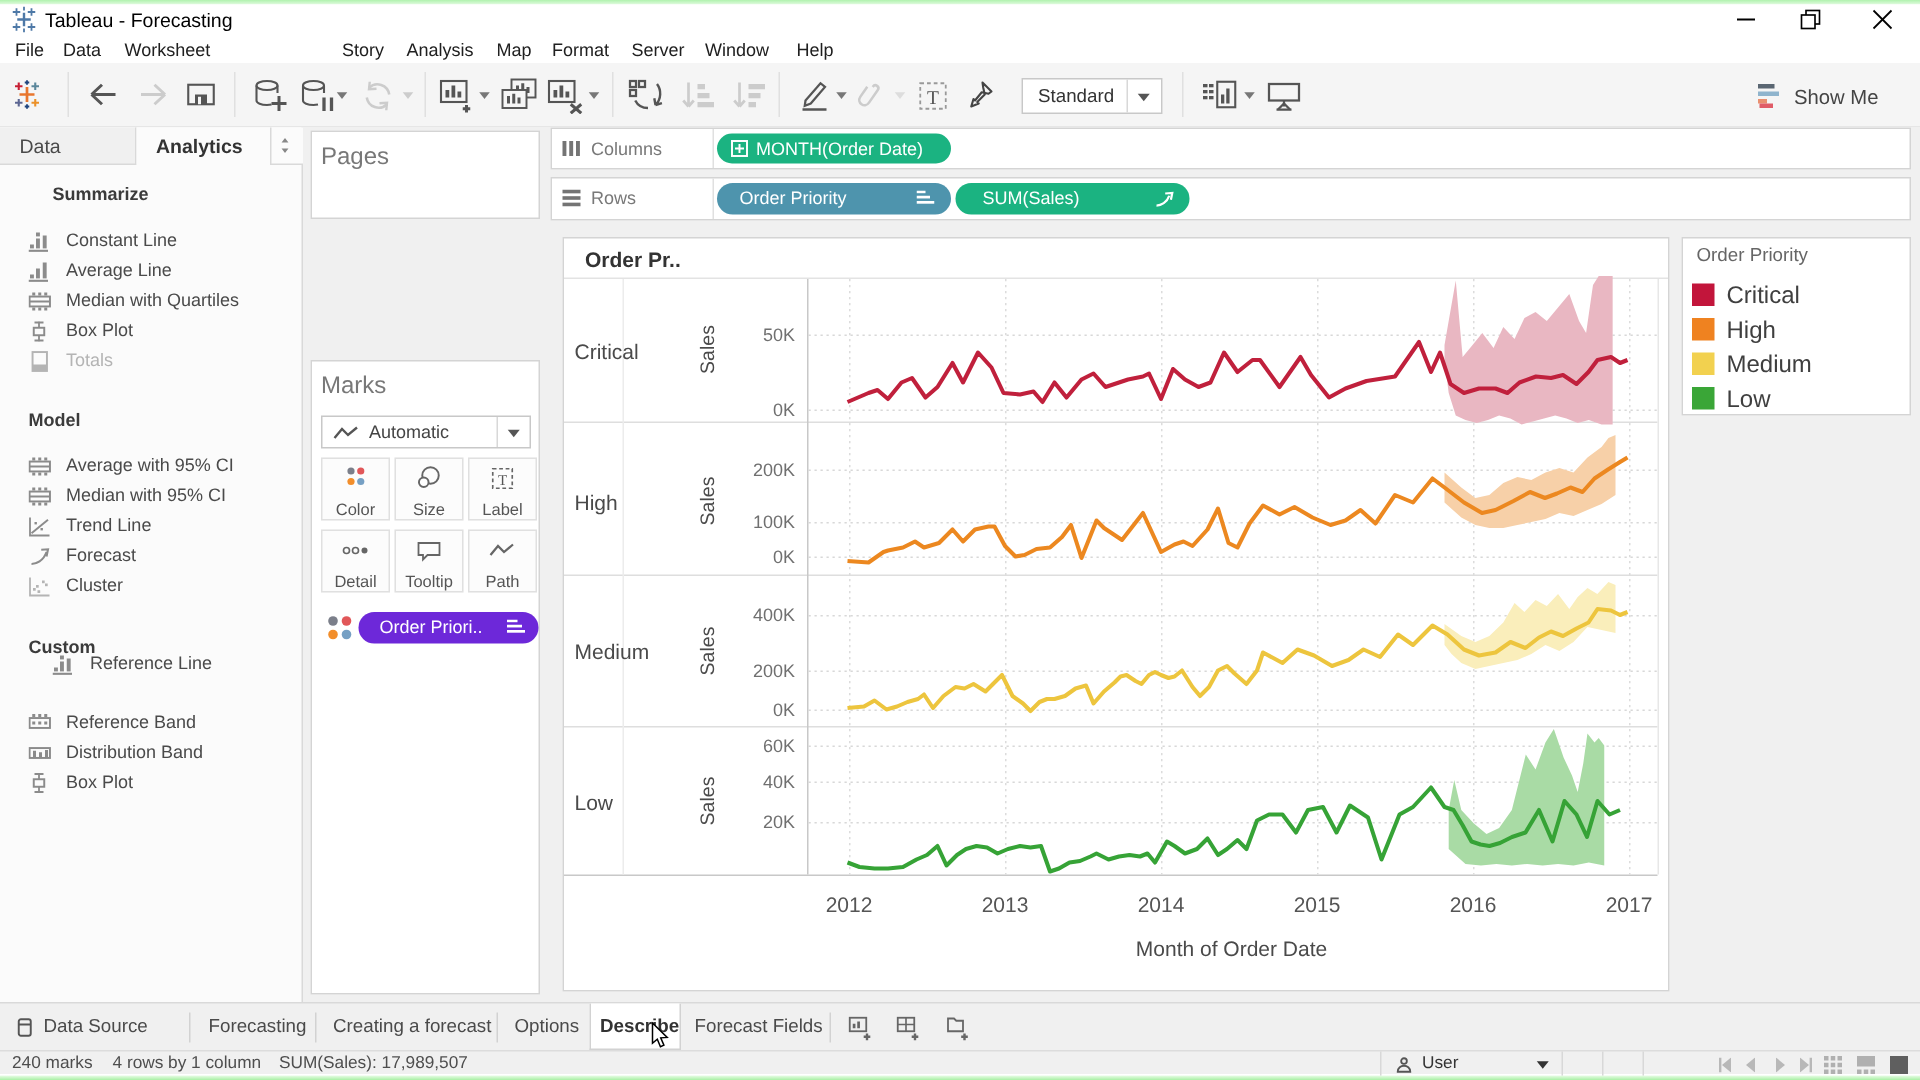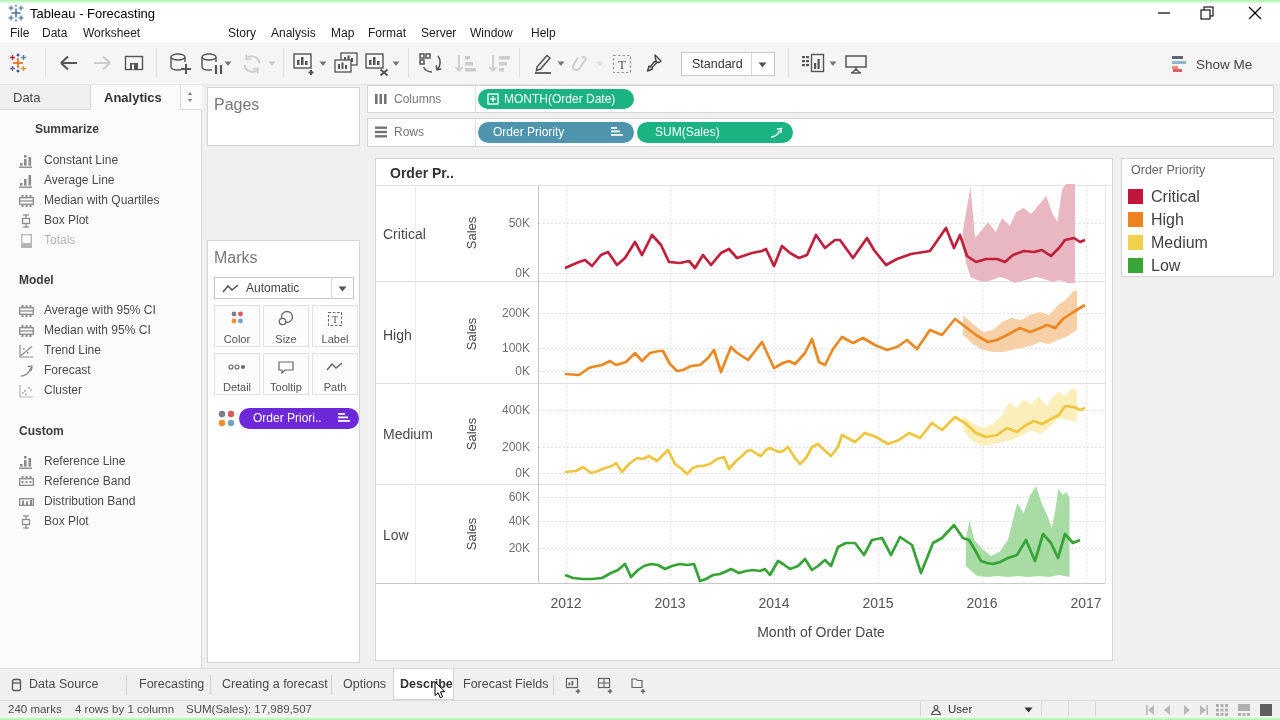--- a/index.html
+++ b/index.html
@@ -346,21 +346,21 @@
           <path d="M1 1 V13 H14" fill="none" stroke="#b4b4b4" stroke-width="1.2"></path>
           <g fill="#b4b4b4">
             <rect x="3" y="8" width="1.8" height="1.8"></rect>
             <rect x="6" y="9.5" width="1.8" height="1.8"></rect>
             <rect x="5" y="6" width="1.8" height="1.8"></rect>
             <rect x="9" y="3" width="1.8" height="1.8"></rect>
             <rect x="11" y="5" width="1.8" height="1.8"></rect>
           </g>
         </svg>Cluster</div>
     <div class="abs" style="left:19px;top:339px;font-size:12px;font-weight:bold;color:#3b3b3b;">Custom</div>
-    <div class="lpitem" style="top:369px;"><svg width="15" height="14" viewBox="0 0 15 14">
+    <div class="lpitem" style="top:350px;margin-left:16px;"><svg width="15" height="14" viewBox="0 0 15 14">
           <g fill="#8b8b8b">
             <rect x="1" y="9" width="2.6" height="2.6"></rect>
             <rect x="5" y="5" width="2.6" height="6.6"></rect>
             <rect x="5" y="1" width="2.6" height="2.6"></rect>
             <rect x="9.5" y="3" width="2.6" height="8.6"></rect>
           </g>
           <rect x="0" y="12.5" width="13" height="1.4" fill="#8b8b8b"></rect>
         </svg>Reference Line</div>
     <div class="lpitem" style="top:389px;"><svg width="16" height="14" viewBox="0 0 16 14">
           <rect x="0.7" y="3.7" width="13.6" height="6.6" fill="none" stroke="#8b8b8b" stroke-width="1.3"></rect>

